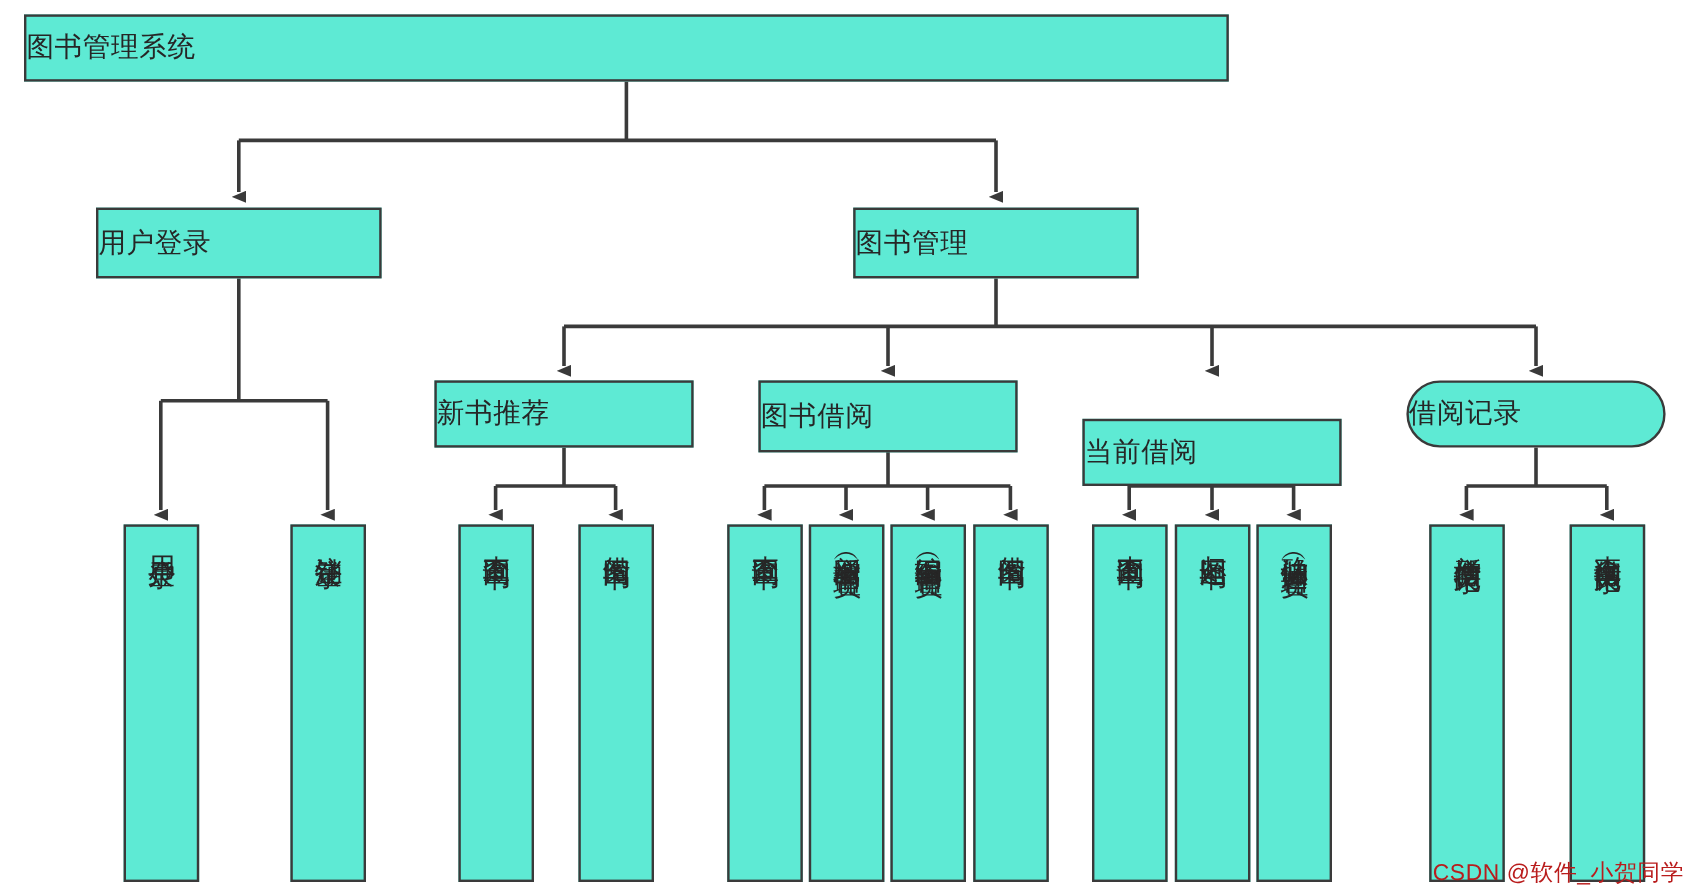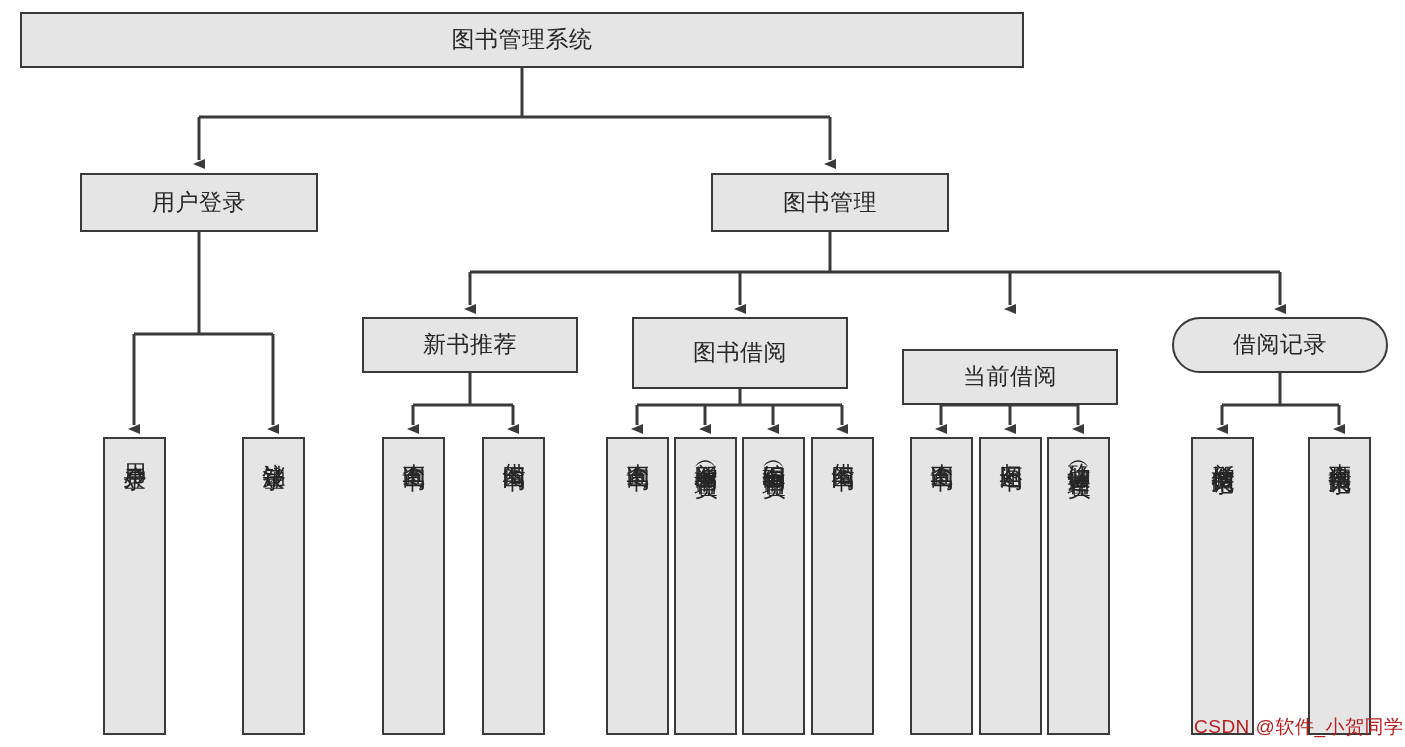--- a/index.html
+++ b/index.html
@@ -21,25 +21,25 @@
     position: absolute;
     left: 0;
     top: 0;
     width: 1405px;
     height: 747px;
     pointer-events: none;
   }
   .node {
     position: absolute;
     box-sizing: border-box;
-    background: #e5e5e5;
+    background: #5eead4;
     border: 2px solid #3a3a3a;
     display: flex;
     align-items: center;
-    justify-content: center;
+    justify-content: flex-start;
     color: #262626;
   }
   .node .label {
     display: block;
     text-align: center;
     line-height: 1.18;
     white-space: pre;
   }
   .node.horiz .label {
     font-size: 23px;
@@ -131,21 +131,21 @@
   <div class="node horiz" style="left:80px; top:173px; width:238px; height:59px;">
     <span class="label">用户登录</span>
   </div>
   <div class="node horiz" style="left:711px; top:173px; width:238px; height:59px;">
     <span class="label">图书管理</span>
   </div>
 
   <div class="node horiz" style="left:362px; top:317px; width:216px; height:56px;">
     <span class="label">新书推荐</span>
   </div>
-  <div class="node horiz" style="left:632px; top:317px; width:216px; height:72px;">
+  <div class="node horiz" style="left:632px; top:317px; width:216px; height:60px;">
     <span class="label">图书借阅</span>
   </div>
   <div class="node horiz" style="left:902px; top:317px; width:216px; height:56px;margin-top:32px;">
     <span class="label">当前借阅</span>
   </div>
   <div class="node horiz" style="left:1172px; top:317px; width:216px; height:56px;border-radius:28px;">
     <span class="label">借阅记录</span>
   </div>
 
   <div class="node vert" style="left:103px; top:437px; width:63px; height:298px;">

